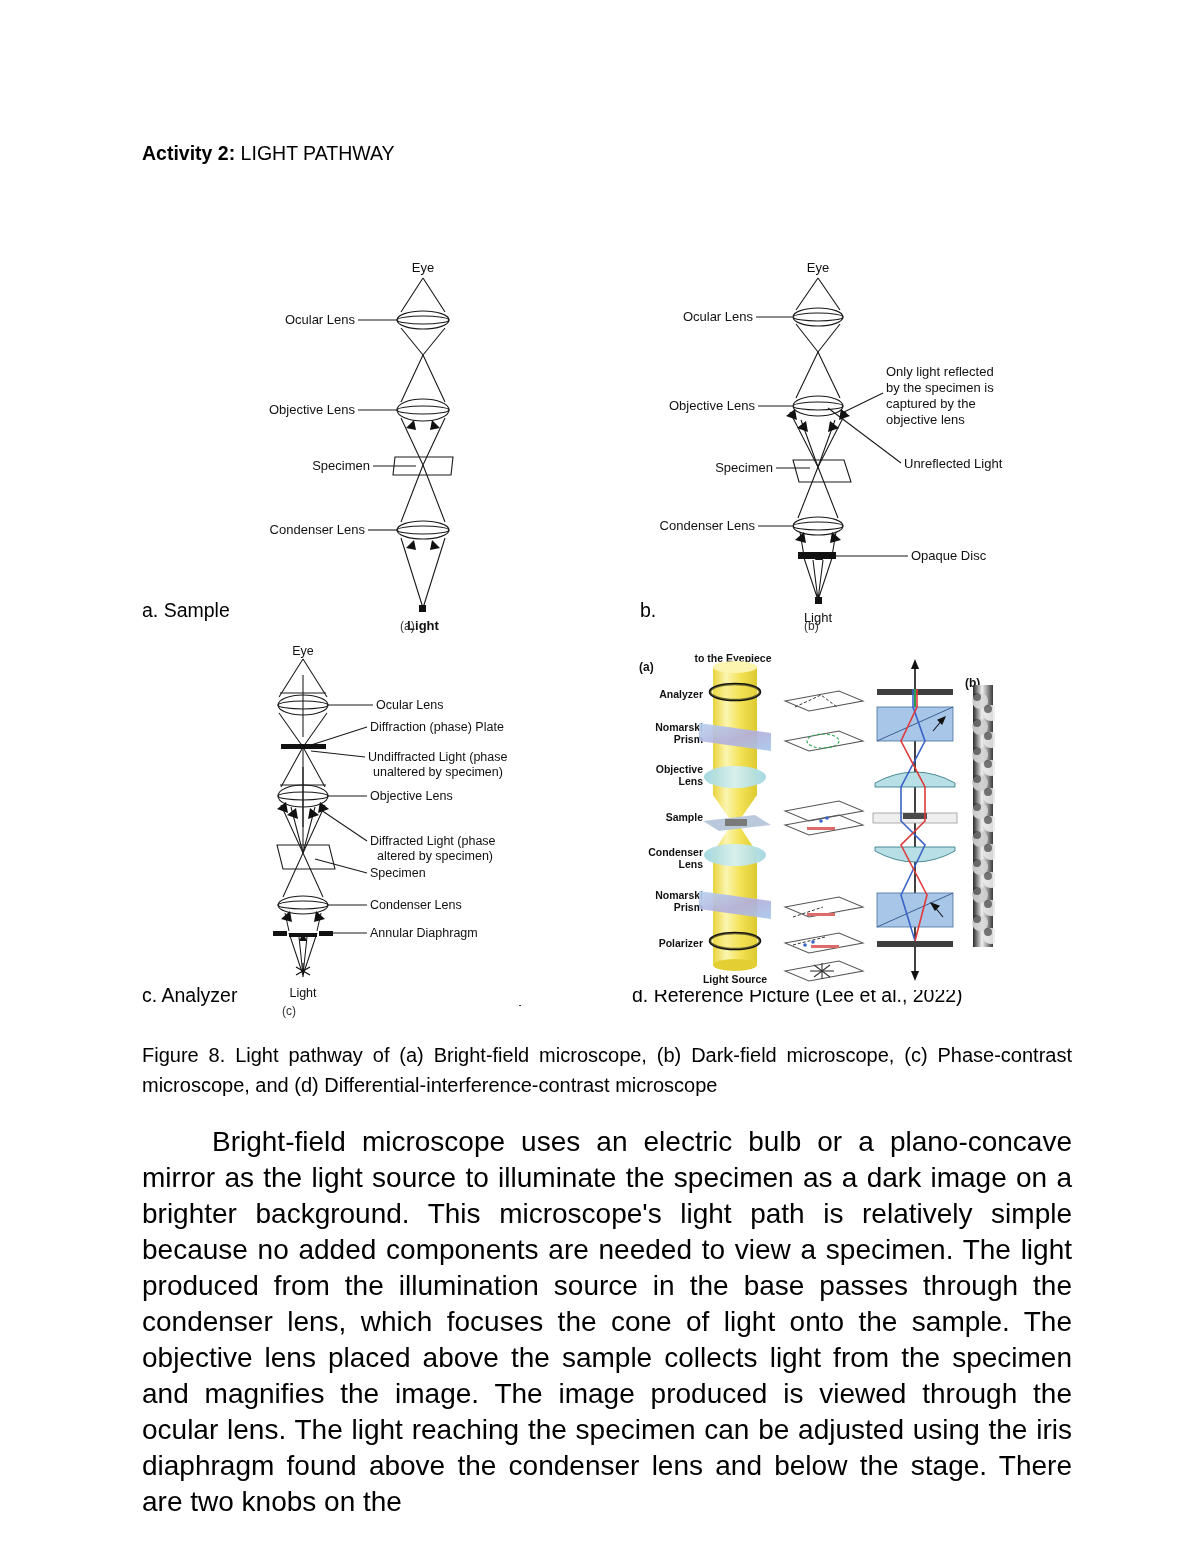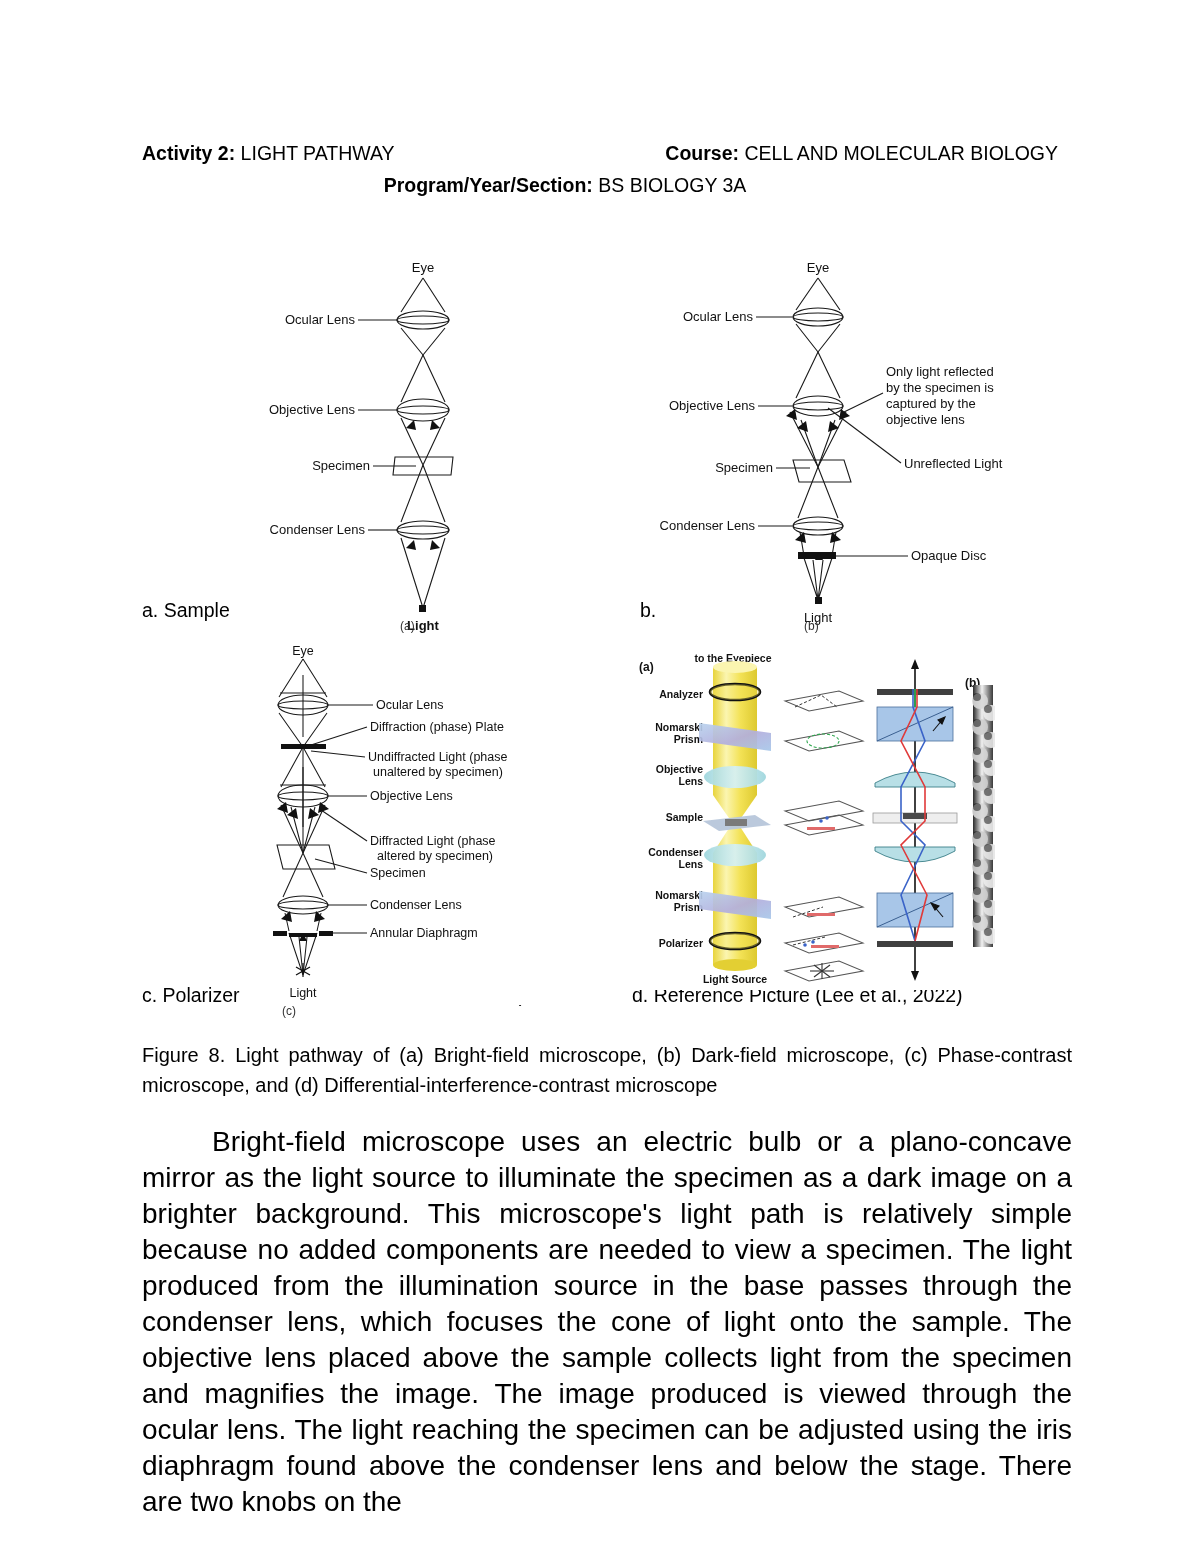--- a/index.html
+++ b/index.html
@@ -104,38 +104,32 @@
 </head>
 <body>
 
 <div class="page">
 
   <div class="header">
     <div class="hdr-row1">
       <div>
         <span class="b">Activity 2:</span><span> LIGHT PATHWAY</span>
       </div>
-      <div>
-        <span class="b">Course:</span><span> CELL AND MOLECULAR BIOLOGY</span>
-      </div>
-    </div>
-    <div class="hdr-row2">
-      <span class="b">Program/Year/Section:</span><span> BS BIOLOGY 3A</span>
     </div>
   </div>
 
   <div class="cap-row" id="cap-ab">
     <span class="cap-left">a. Sample</span>
     <span style="position:absolute;left:318px;">l., 2004)</span>
     <span style="position:absolute;left:498px;">b.</span>
     <span style="position:absolute;left:858px;">04)</span>
   </div>
 
   <div class="cap-row" id="cap-cd">
-    <span class="cap-left">c. Polarizer</span>
+    <span class="cap-left">c. Analyzer</span>
     <span style="position:absolute;left:366px;">4)</span>
     <span style="position:absolute;left:490px;">d. Reference Picture (Lee et al., 2022)</span>
   </div>
 
   <div class="fig-area">
 
     <div class="panel" id="panel-a">
       <svg viewBox="0 0 310 380" xmlns="http://www.w3.org/2000/svg">
         <rect x="0" y="0" width="310" height="380" fill="#ffffff"></rect>
         <g stroke="#1a1a1a" fill="none" stroke-width="1.1">

